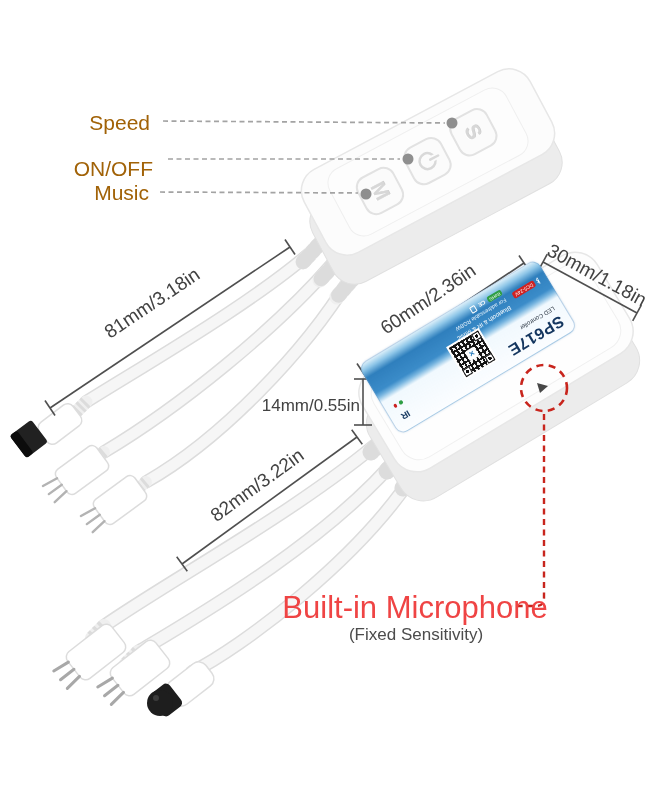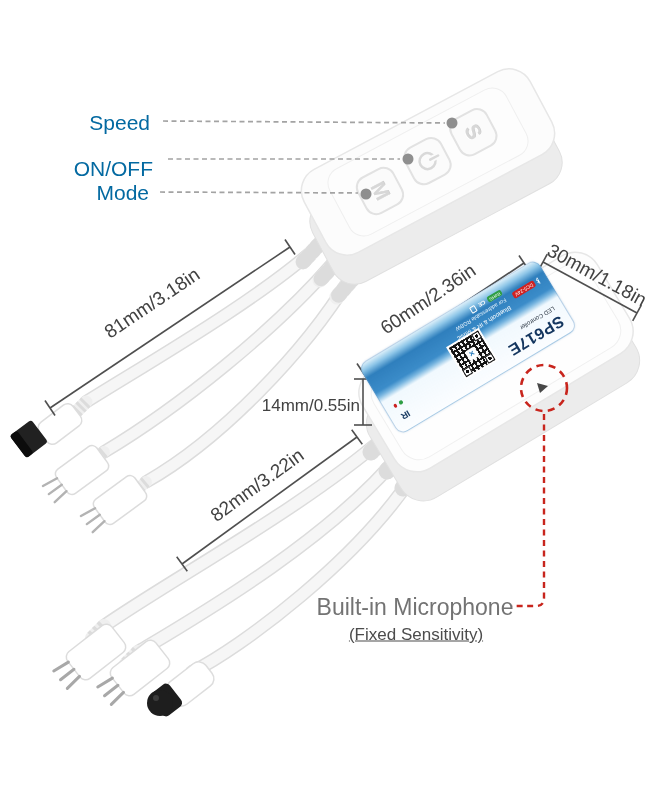--- a/index.html
+++ b/index.html
@@ -1,23 +1,23 @@
 <!DOCTYPE html>
 <html><head>
 <meta charset="utf-8">
 <style>
   html,body{margin:0;padding:0;background:#fff;}
   #stage{position:relative;width:650px;height:800px;background:#ffffff;overflow:hidden;
          font-family:"Liberation Sans", sans-serif;color:#3c3c3c;}
   #scene{position:absolute;left:0;top:0;}
   .t{position:absolute;white-space:nowrap;line-height:1;}
-  .callout{font-size:21px;color:#0369a1;transform:translate(-100%,-50%);}
+  .callout{font-size:21px;color:#a16207;transform:translate(-100%,-50%);}
   .dim{font-size:19px;color:#424242;transform:translate(-50%,-50%);}
-  .mic-title{font-size:23px;color:#737373;transform:translate(-50%,-50%);}
-  .mic-sub{font-size:17px;color:#4c4c4c;transform:translate(-50%,-50%);text-decoration:underline;}
+  .mic-title{font-size:31px;color:#ef4444;transform:translate(-50%,-50%);}
+  .mic-sub{font-size:17px;color:#4c4c4c;transform:translate(-50%,-50%);}
   .btn-glyph{position:absolute;font-size:21px;font-weight:700;color:#d7d7d7;
              text-shadow:0 1px 0 #ffffff,0 -0.5px 0 #c9c9c9;
              transform:translate(-50%,-50%) rotate(62deg);}
   
   .dev-label{position:absolute;width:206px;height:80px;left:364px;top:306px;border-radius:9px;
     transform:rotate(149deg);
     background:linear-gradient(180deg,#fbfdff 0%,#f1f9fe 46%,#79b6e0 54%,#3b8cc9 60%,#2f7fbd 82%,#8ec6e8 92%,#d9eef9 100%);
     border:1px solid rgba(110,160,205,.45);box-shadow:0 0 2px rgba(80,130,180,.25);}
   .lbl-model{position:absolute;left:8px;top:6px;font-size:16px;font-weight:700;color:#14365f;letter-spacing:.5px;}
   .lbl-sub{position:absolute;left:9px;top:26px;font-size:6px;color:#2f3a46;}
@@ -259,21 +259,21 @@
       <span class="led g"></span>
       <span class="led r"></span>
     </div>
   </div>
 
   <span class="btn-glyph" style="left:380px;top:191px;">M</span>
   <span class="btn-glyph" style="left:473px;top:132px;">S</span>
 
   <div class="t callout" style="left:150px;top:122px;">Speed</div>
   <div class="t callout" style="left:153px;top:168px;">ON/OFF</div>
-  <div class="t callout" style="left:149px;top:192px;">Mode</div>
+  <div class="t callout" style="left:149px;top:192px;">Music</div>
 
   <div class="t dim" style="left:152px;top:303px;transform:translate(-50%,-50%) rotate(-34deg);">81mm/3.18in</div>
   <div class="t dim" style="left:428px;top:299px;transform:translate(-50%,-50%) rotate(-34deg);">60mm/2.36in</div>
   <div class="t dim" style="left:597px;top:275px;transform:translate(-50%,-50%) rotate(28.5deg);">30mm/1.18in</div>
   <div class="t dim" style="left:360px;top:405px;transform:translate(-100%,-50%);font-size:17px;">14mm/0.55in</div>
   <div class="t dim" style="left:257px;top:485px;transform:translate(-50%,-50%) rotate(-36deg);">82mm/3.22in</div>
 
   <div class="t mic-title" style="left:415px;top:607px;">Built-in Microphone</div>
   <div class="t mic-sub" style="left:416px;top:634px;">(Fixed Sensitivity)</div>
 </div>

